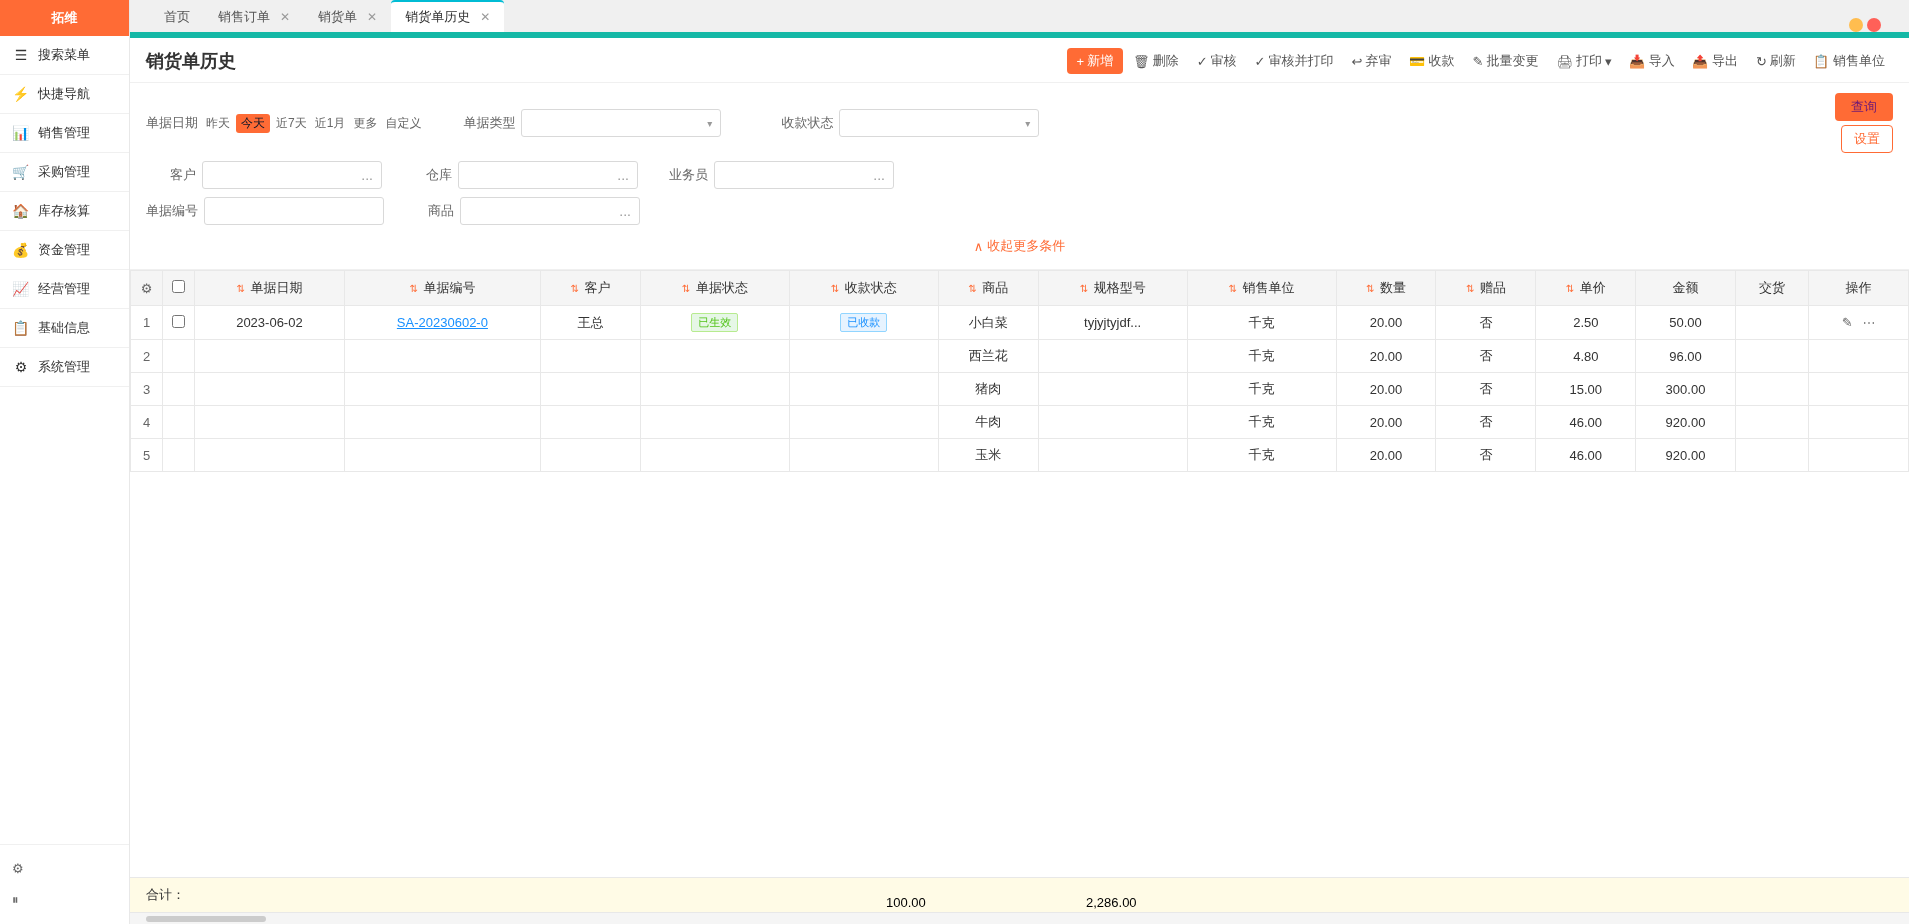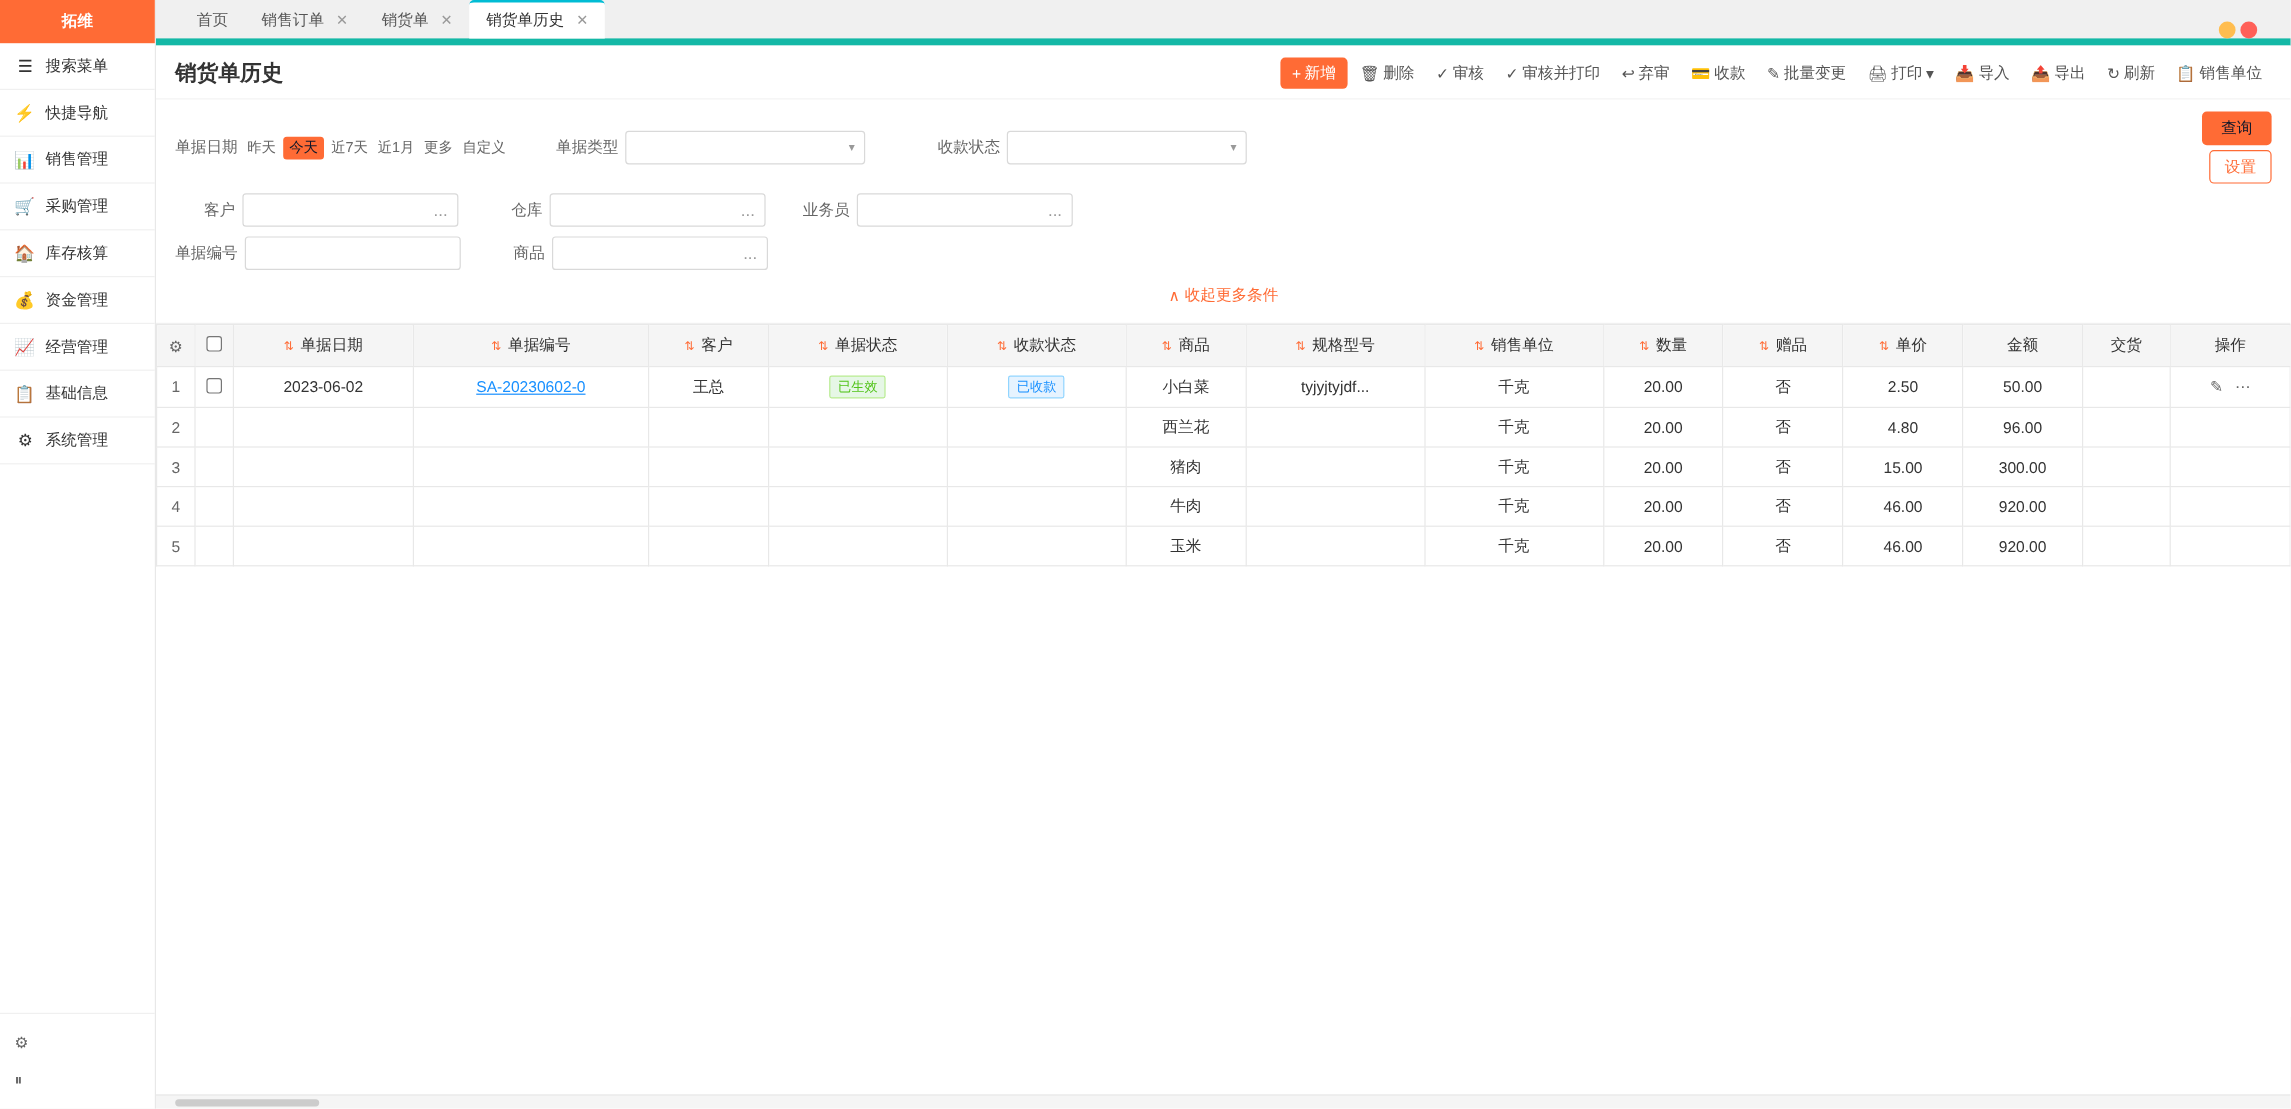--- a/index.html
+++ b/index.html
@@ -207,21 +207,21 @@
       align-items: center;
       justify-content: center;
       color: #ff6b35;
       cursor: pointer;
       font-size: 12px;
       gap: 4px;
       padding: 4px 0;
     }
     .query-btn {
       background: #ff6b35;
-      color: #0f172a;
+      color: #701a75;
       border: none;
       border-radius: 4px;
       padding: 5px 16px;
       cursor: pointer;
       font-size: 13px;
     }
     .set-btn {
       background: #fff;
       color: #ff6b35;
       border: 1px solid #ff6b35;
@@ -749,20 +749,27 @@
     <td>920.00</td>
     <td></td>
     <td>
       
     </td>
   </tr>
           </tbody>
       </table>
     </div>
 
+    <div class="table-footer">
+      <span class="total-label">合计：</span>
+      <div style="flex:1;display:flex;position:relative;">
+        <span style="position:absolute;left:680px;font-weight:500;">100.00</span>
+        <span style="position:absolute;left:880px;font-weight:500;">2,286.00</span>
+      </div>
+    </div>
 
     <div class="scroll-bar-area">
       <div class="scroll-thumb"></div>
     </div>
 
 
   </div>
 </div>
 
 </body></html>

